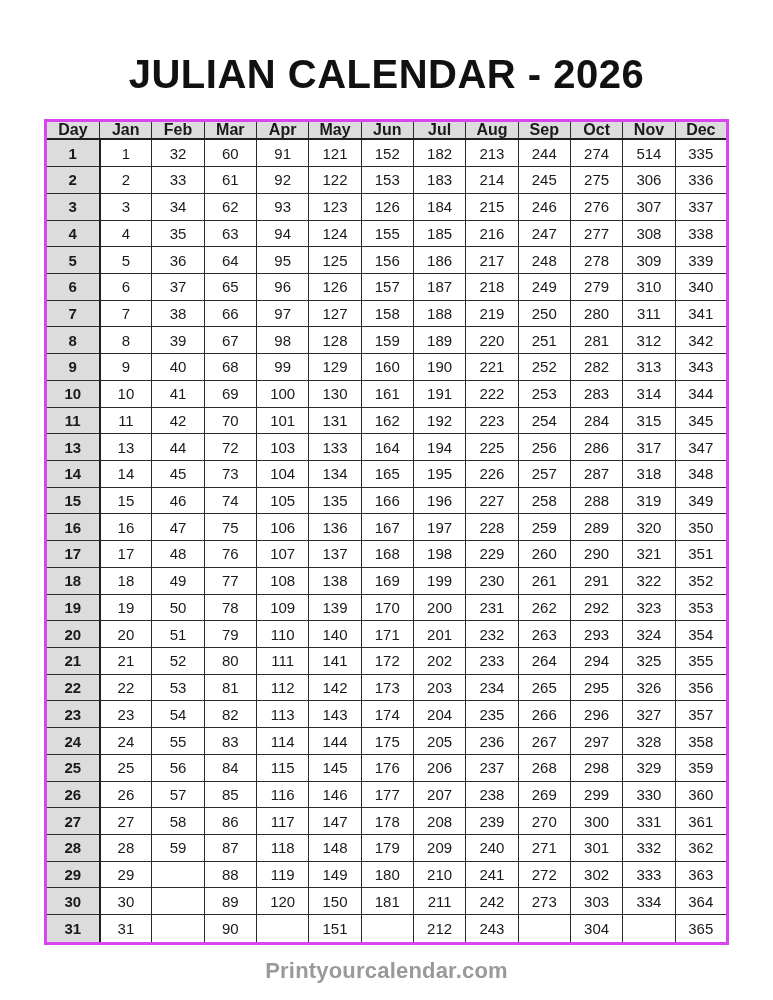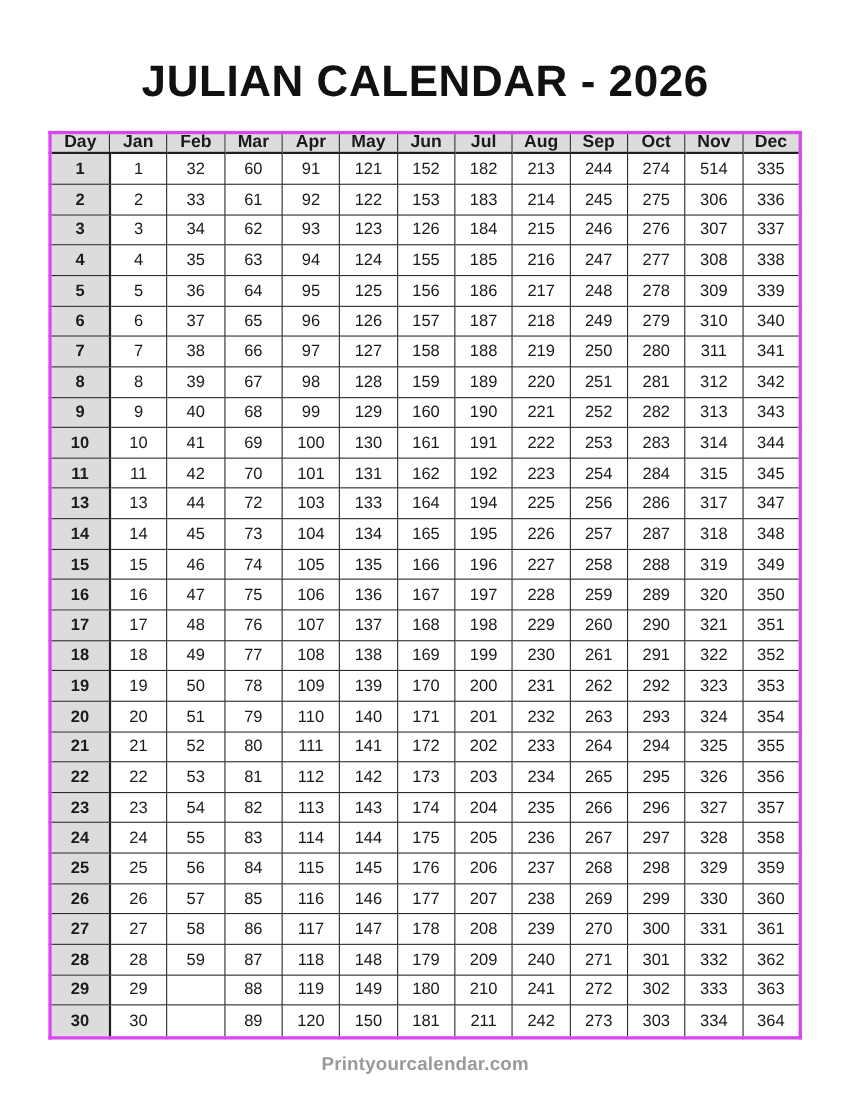--- a/index.html
+++ b/index.html
@@ -59,21 +59,21 @@
     font-weight: bold;
     border-right: 2px solid #1f1f1f;
   }
   table.julian col.c-day { width: 54px; }
   .footer {
     position: absolute;
     top: 958px;
     left: 0;
     width: 100%;
     text-align: center;
-    font-size: 17px;
+    font-size: 22px;
     font-weight: bold;
     color: #9a9a9a;
     letter-spacing: 0.2px;
   }
 </style>
 </head>
 <body>
 
 <div class="page">
 
@@ -529,18 +529,33 @@
           <td>120</td>
           <td>150</td>
           <td>181</td>
           <td>211</td>
           <td>242</td>
           <td>273</td>
           <td>303</td>
           <td>334</td>
           <td>364</td>
         </tr>
+        <tr>
+          <th class="day-col">31</th>
+          <td>31</td>
+          <td></td>
+          <td>90</td>
+          <td></td>
+          <td>151</td>
+          <td></td>
+          <td>212</td>
+          <td>243</td>
+          <td></td>
+          <td>304</td>
+          <td></td>
+          <td>365</td>
+        </tr>
       </tbody>
   </table>
 
   <div class="footer">Printyourcalendar.com</div>
 
 </div>
 
 </body></html>

